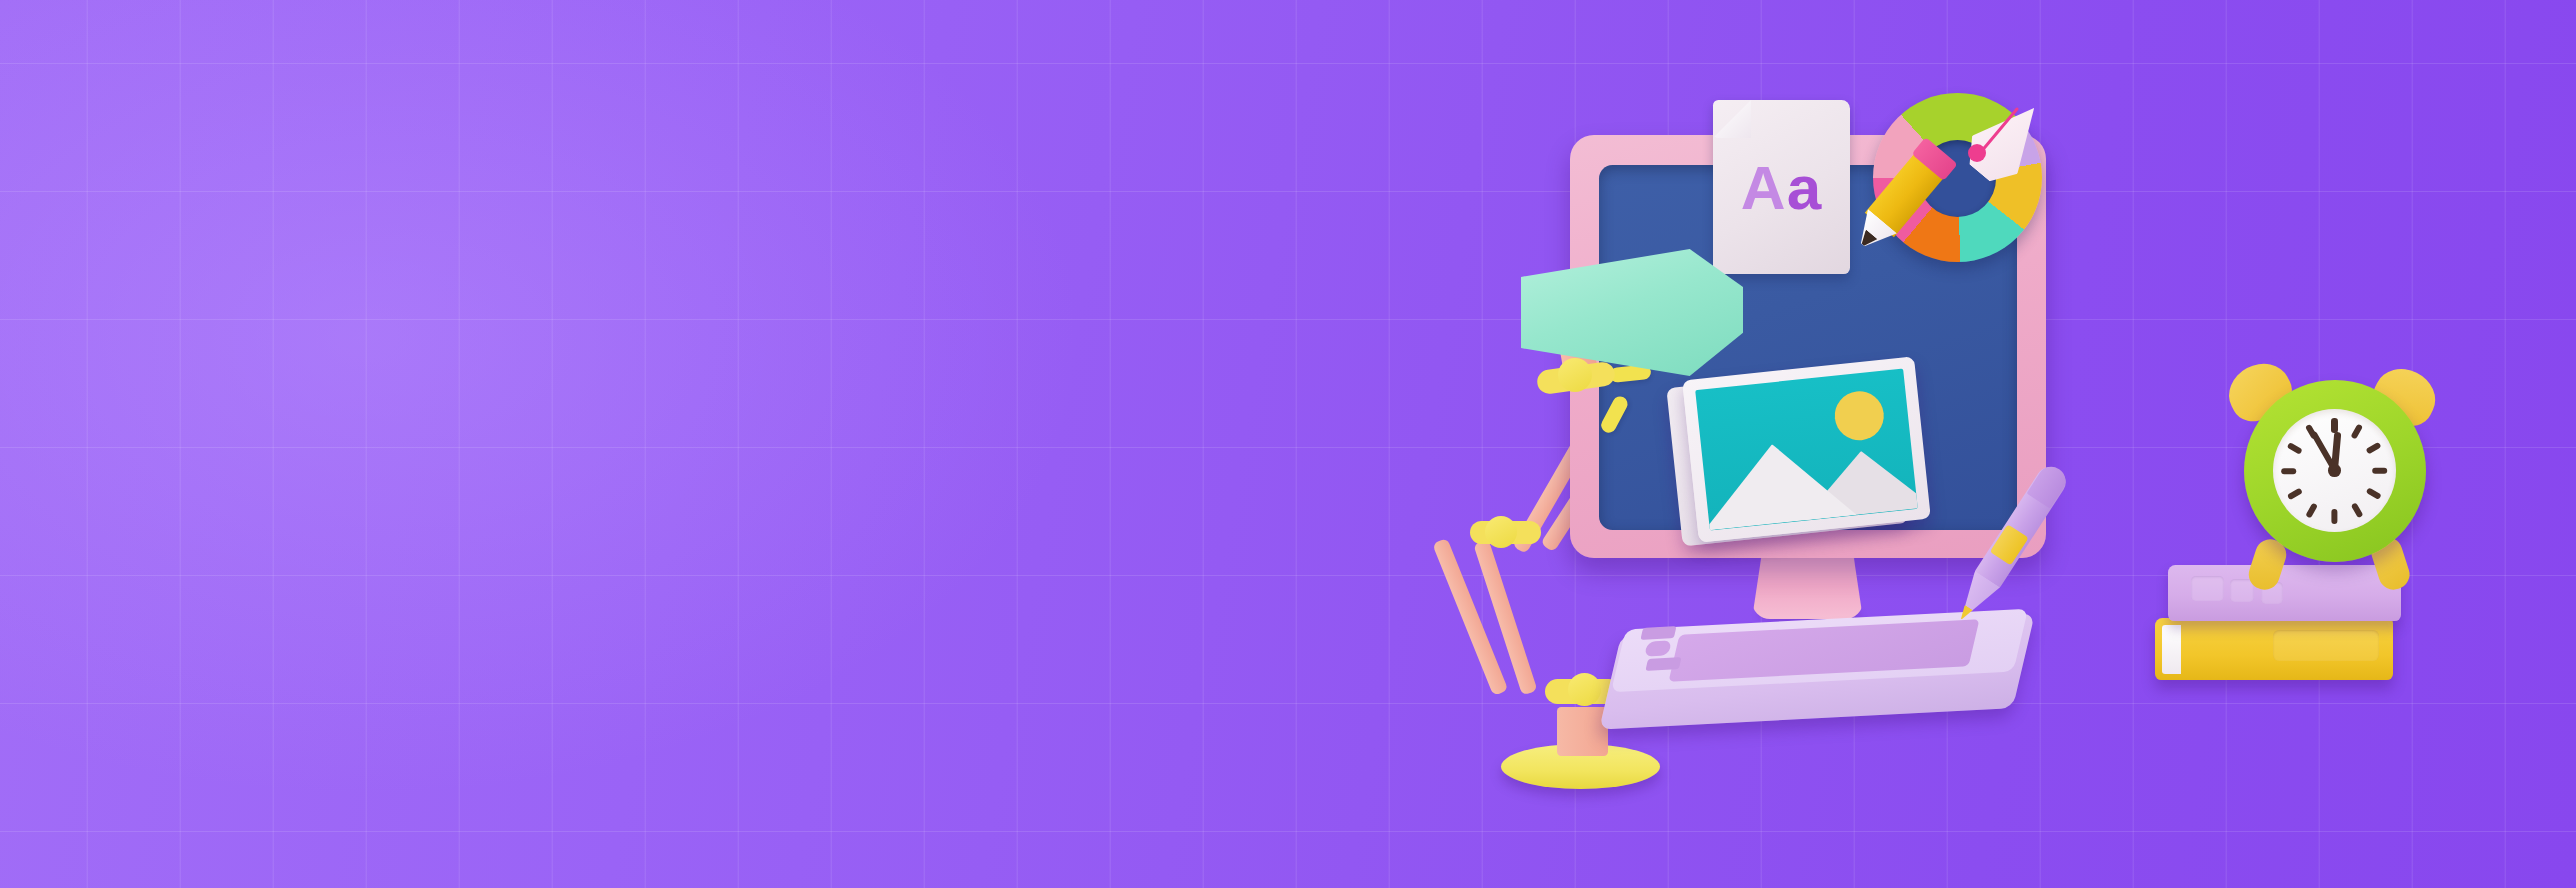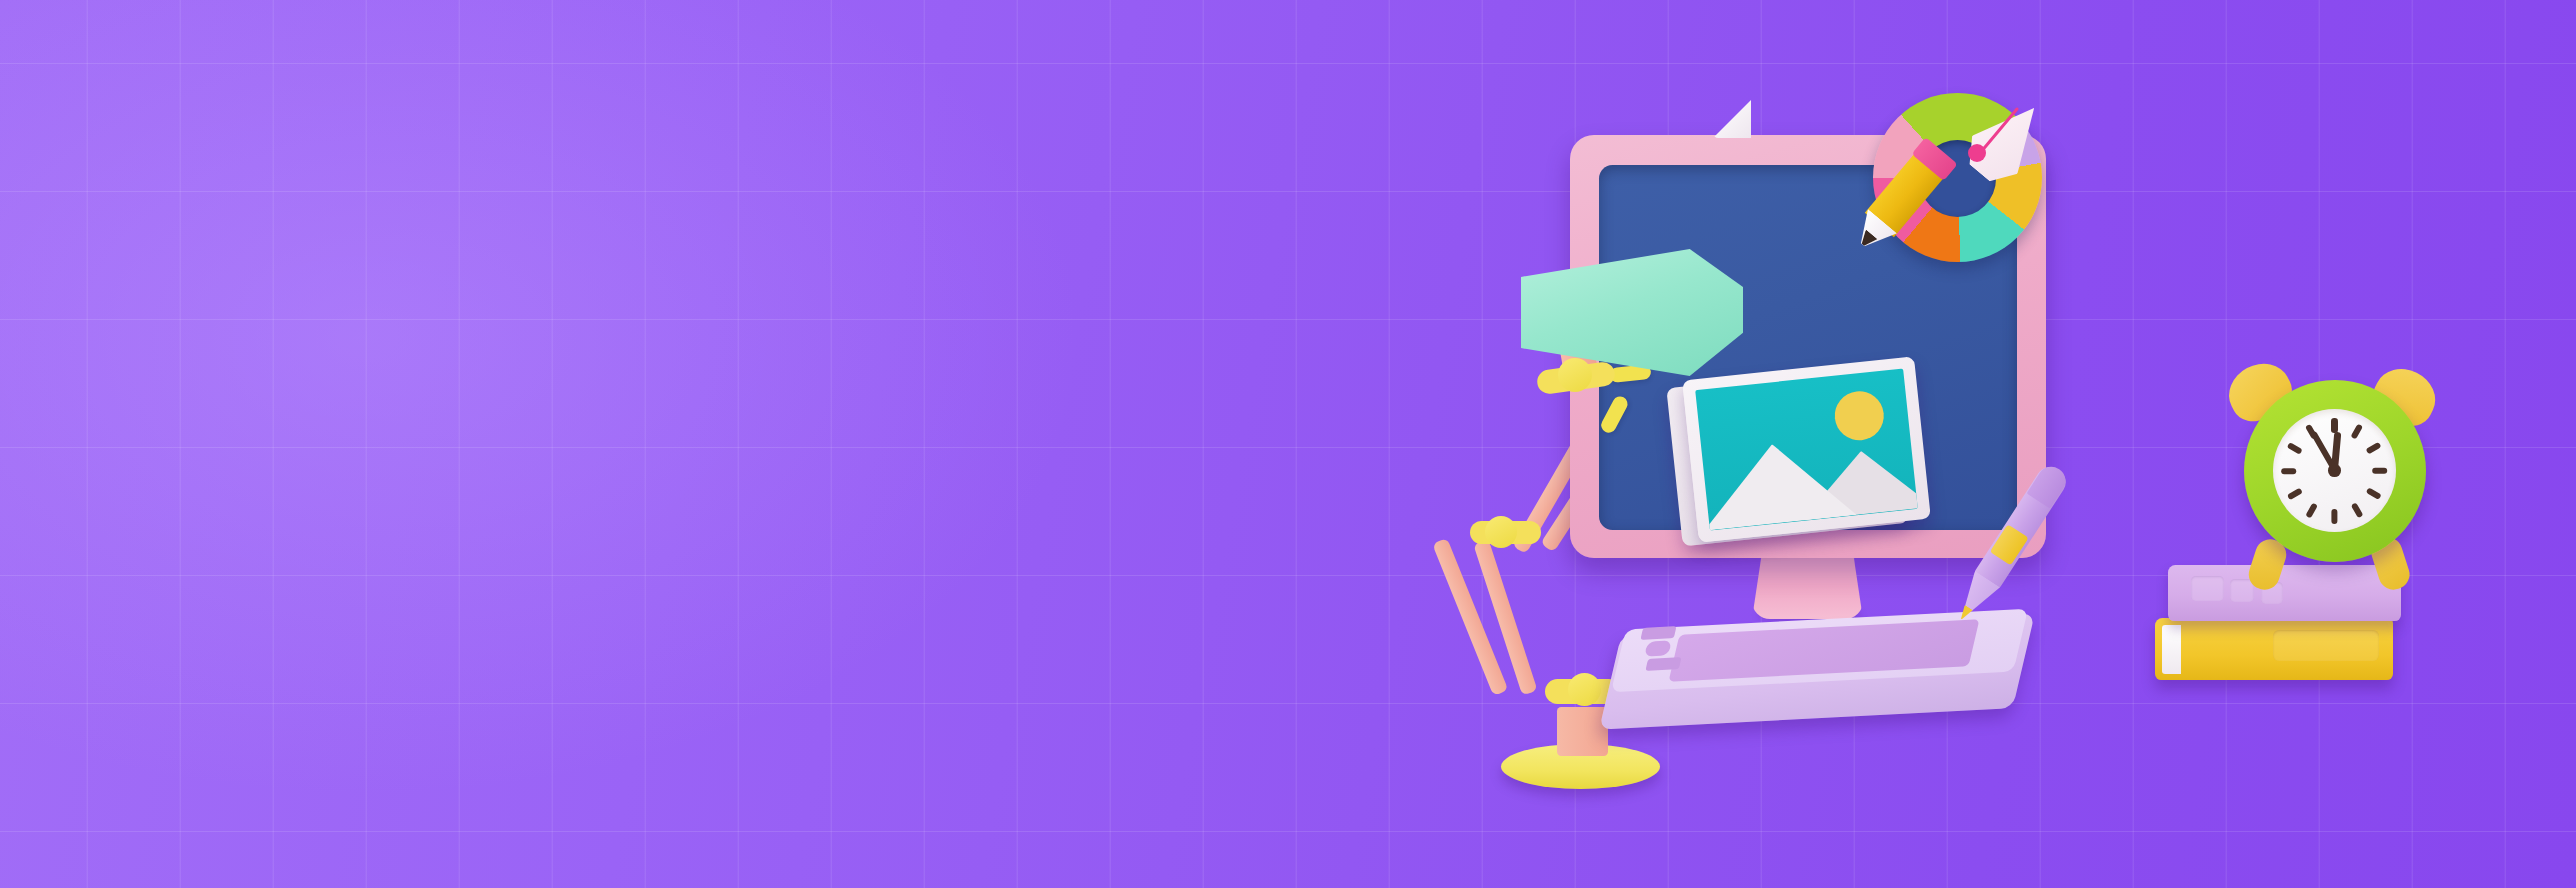--- a/index.html
+++ b/index.html
@@ -336,20 +336,23 @@
     <div class="o arm a1"></div>
     <div class="o arm a2"></div>
     <div class="o arm a3"></div>
     <div class="o arm a4"></div>
 
     <div class="o mon-neck-shadow"></div>
     <div class="o mon-neck"></div>
     <div class="o mon-frame"></div>
     <div class="o mon-screen"></div>
 
+    <div class="o doc">
+      <div class="aa"><span class="ca">A</span><span class="cb">a</span></div>
+    </div>
     <div class="o doc-fold"></div>
 
     <div class="o wheel"></div>
     <div class="o wheel-hole"></div>
     <div class="o pencil">
       <div class="pencil-body"></div>
       <div class="pencil-tip"></div>
       <div class="pencil-lead"></div>
       <div class="pencil-band"></div>
     </div>

